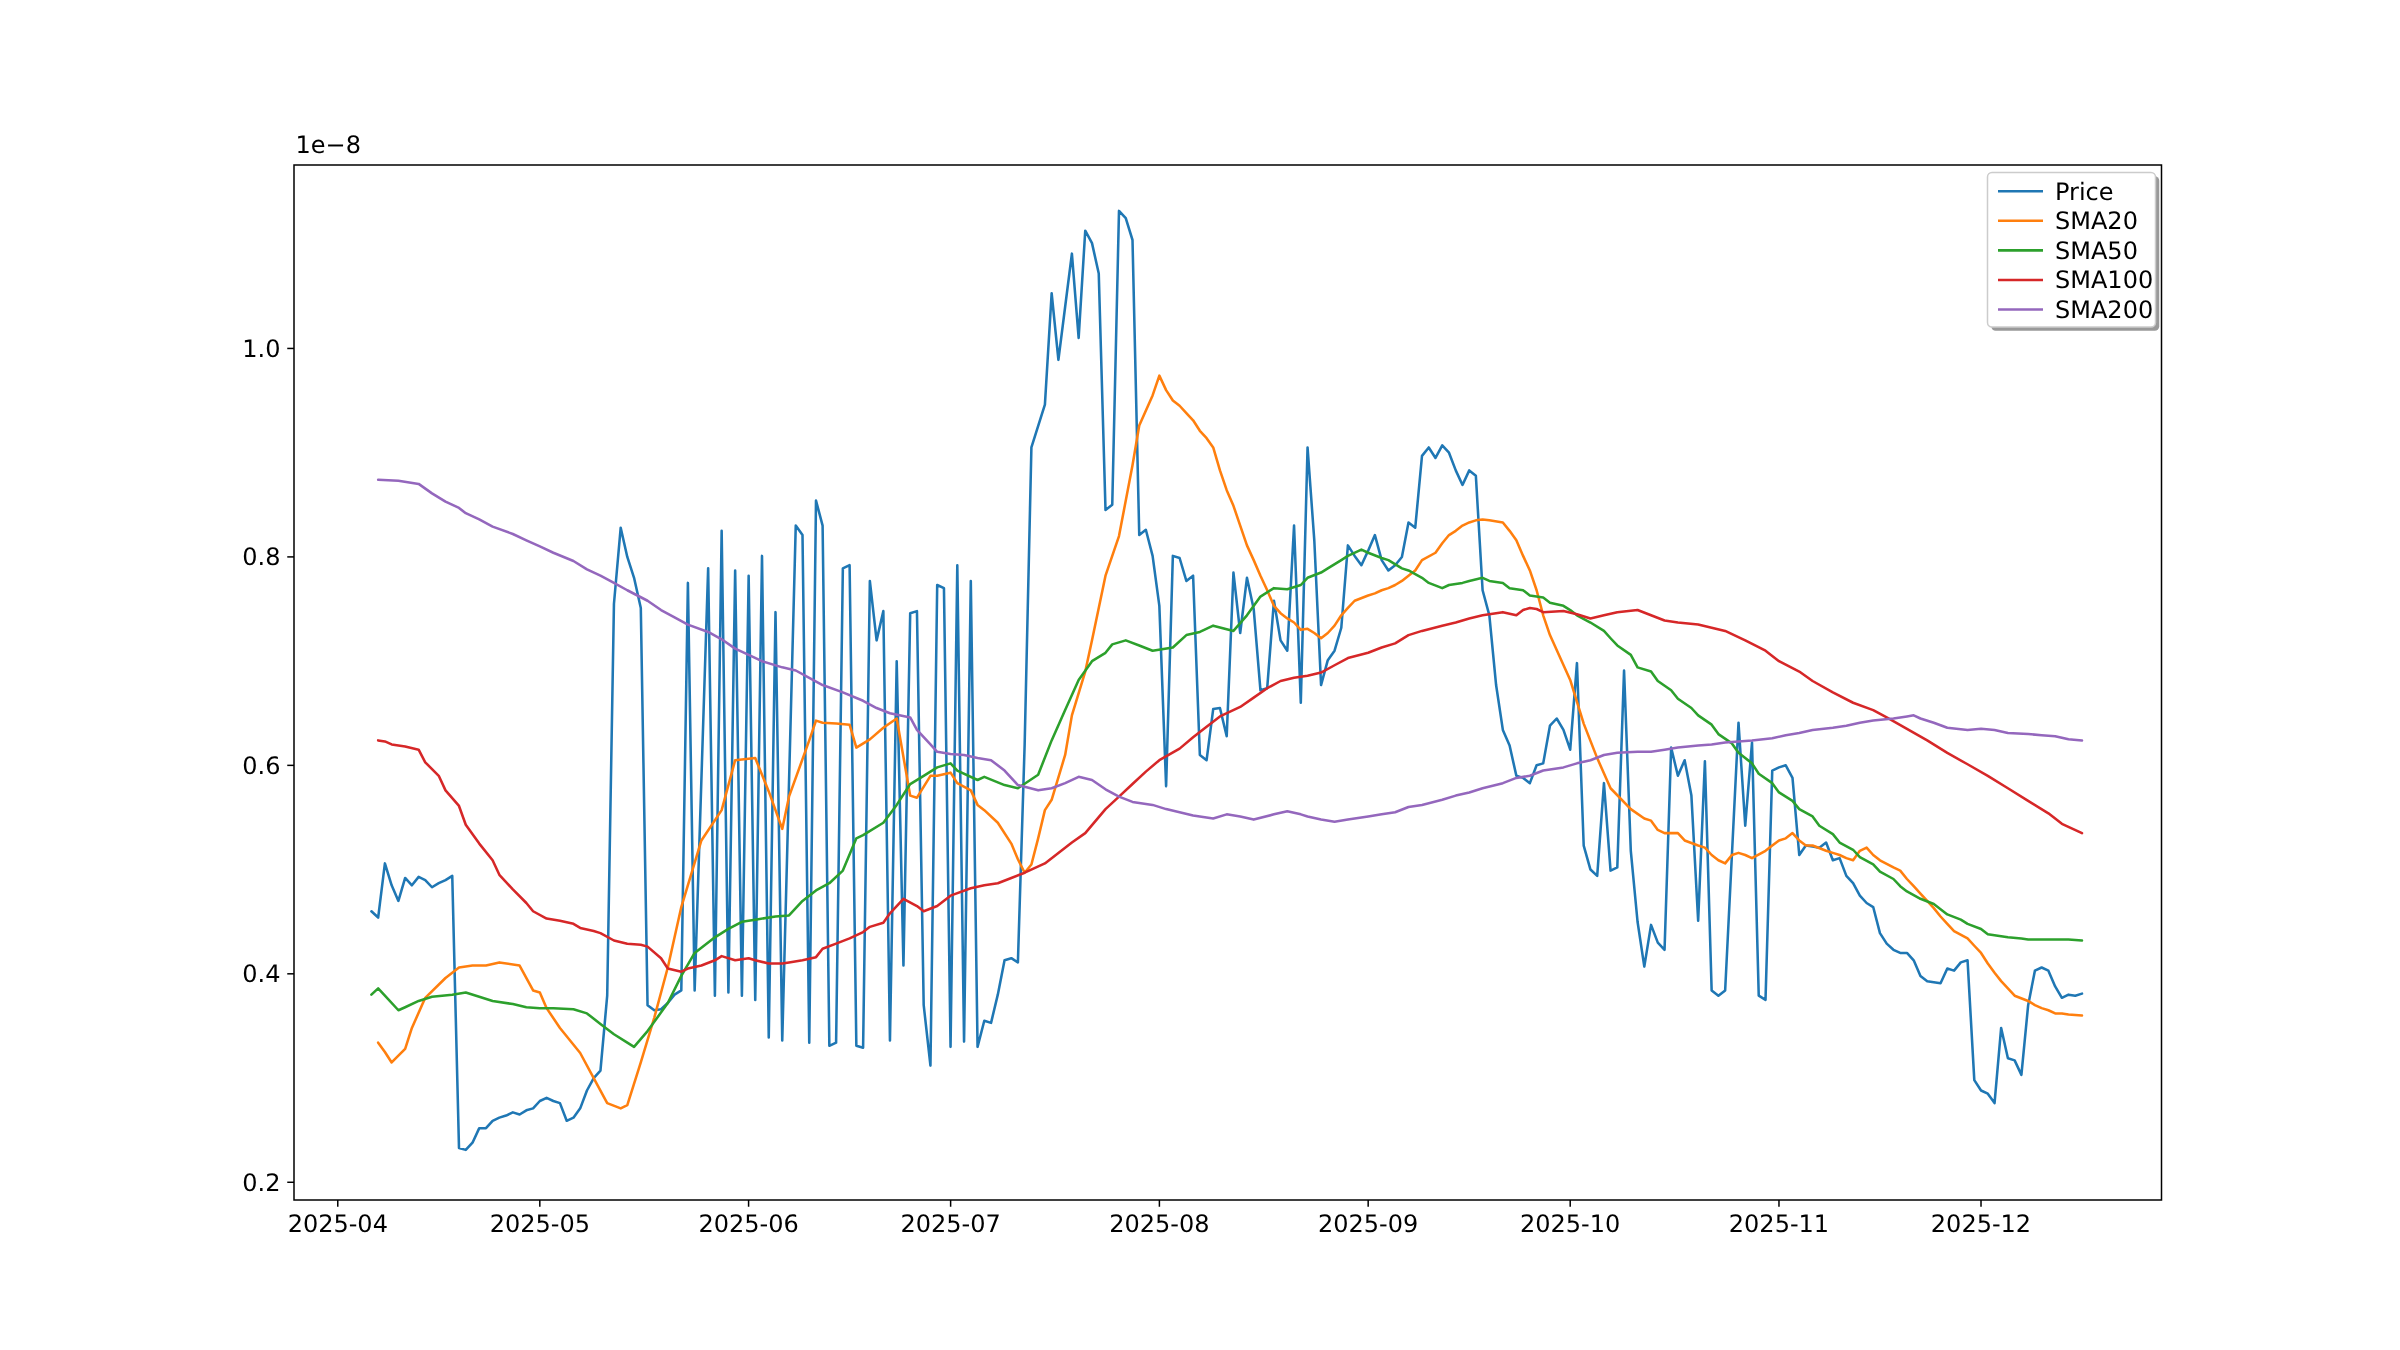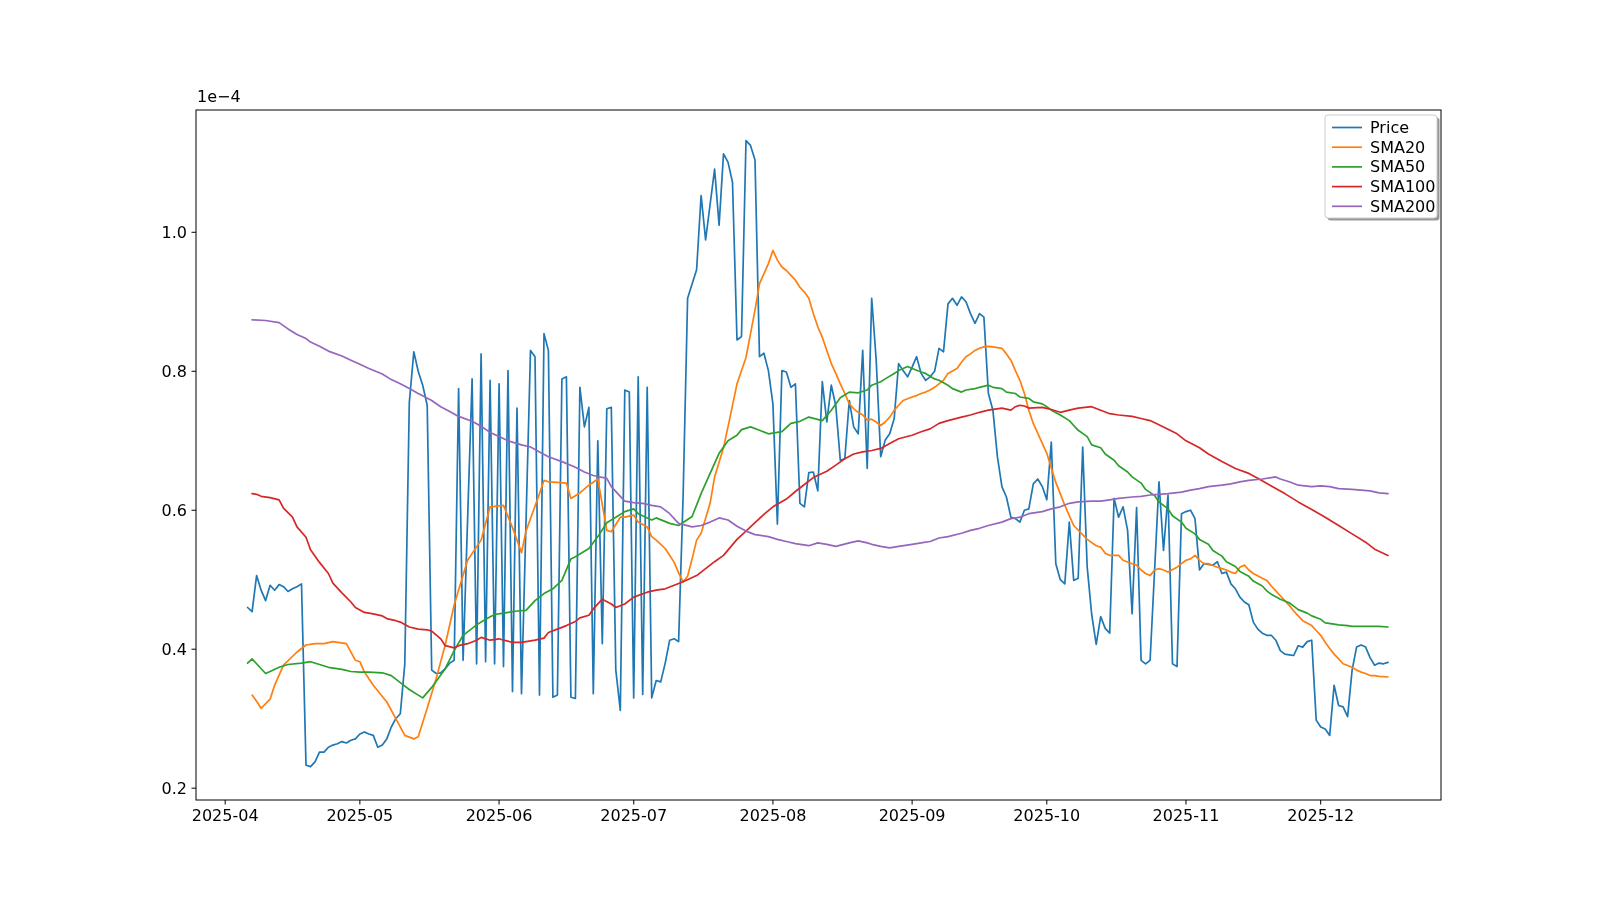--- a/index.html
+++ b/index.html
@@ -6,21 +6,21 @@
   .figure{position:relative;width:1600px;height:900px;background:#ffffff;overflow:hidden;
           font-family:"DejaVu Sans","Liberation Sans",sans-serif;}
   .figure svg{position:absolute;left:0;top:0;}
   .offset-label{position:absolute;left:197px;top:87px;font-size:16px;color:#000;}
   svg text{font-family:"DejaVu Sans","Liberation Sans",sans-serif;fill:#000;}
 </style>
 </head>
 <body>
 
 <div class="figure">
-  <div class="offset-label">1e−4</div>
+  <div class="offset-label">1e−8</div>
   <svg id="chart-svg" width="1600" height="900" viewBox="0 0 1600 900">
       <polyline points="247.6,607.5 252.1,611.7 256.6,575.6 261.1,590.2 265.6,600.6 270.1,585.3 274.6,590.2 279.1,584.6 283.5,586.7 288.0,591.5 292.5,588.8 297.0,586.7 301.5,583.9 306.0,765.3 310.5,766.6 315.0,761.8 319.5,752.1 324.0,752.1 328.4,747.2 332.9,745.1 337.4,743.7 341.9,741.6 346.4,743.0 350.9,740.2 355.4,738.9 359.9,734.0 364.4,731.9 368.9,734.0 373.3,735.4 377.8,747.2 382.3,745.1 386.8,738.9 391.3,727.0 395.8,718.7 400.3,713.8 404.8,663.8 409.3,402.5 413.8,351.8 418.2,371.3 422.7,385.2 427.2,405.3 431.7,670.1 436.2,673.5 440.7,672.8 445.2,668.7 449.7,663.1 454.2,660.3 458.6,388.6 463.1,660.3 472.1,378.9 476.6,663.8 481.1,353.9 485.6,661.7 490.1,380.3 494.6,663.8 499.1,383.8 503.5,666.6 508.0,370.6 512.5,691.6 517.0,408.1 521.5,693.7 530.5,350.4 535.0,356.7 539.5,695.1 544.0,333.7 548.4,350.4 552.9,697.2 557.4,695.1 561.9,378.9 566.4,376.8 570.9,697.2 575.4,698.5 579.9,387.3 584.4,426.9 588.9,407.4 593.3,693.7 597.8,440.8 602.3,643.7 606.8,408.8 611.3,407.4 615.8,670.1 620.3,710.4 624.8,390.0 629.3,392.1 633.7,697.9 638.2,376.8 642.7,694.4 647.2,387.3 651.7,697.9 656.2,680.5 660.7,681.9 665.2,663.1 669.7,640.2 674.2,638.8 678.6,641.6 683.1,496.3 687.6,298.3 696.6,269.8 701.1,195.5 705.6,239.9 710.1,204.5 714.6,169.1 719.1,225.3 723.5,153.8 728.0,162.1 732.5,182.3 737.0,340.0 741.5,336.5 746.0,140.6 750.5,145.4 755.0,160.0 759.5,356.7 763.9,353.2 768.4,370.6 772.9,403.9 777.4,524.1 781.9,370.6 786.4,372.0 790.9,387.3 795.4,383.8 799.9,503.3 804.4,506.8 808.8,472.7 813.3,472.0 817.8,490.8 822.3,381.7 826.8,422.0 831.3,385.2 835.8,406.0 840.3,460.2 844.8,458.8 849.3,400.5 853.7,426.9 858.2,433.8 862.7,350.4 867.2,468.5 871.7,298.3 876.2,360.2 880.7,456.7 885.2,440.1 889.7,433.8 894.2,418.5 898.6,363.6 903.1,370.6 907.6,376.8 912.1,367.1 916.6,356.7 921.1,373.4 925.6,380.3 930.1,376.8 934.6,371.3 939.0,348.3 943.5,351.8 948.0,303.9 952.5,298.3 957.0,305.3 961.5,296.9 966.0,301.8 970.5,313.6 975.0,323.3 979.5,313.6 983.9,317.1 988.4,393.5 992.9,410.2 997.4,456.7 1001.9,486.6 1006.4,497.0 1010.9,517.2 1015.4,518.6 1019.9,522.1 1024.4,510.2 1028.8,508.9 1033.3,483.8 1037.8,479.0 1042.3,486.6 1046.8,499.8 1051.3,442.1 1055.8,563.7 1060.3,579.7 1064.8,583.9 1069.3,522.1 1073.7,580.4 1078.2,578.3 1082.7,447.0 1087.2,567.2 1091.7,614.5 1096.2,644.4 1100.7,616.6 1105.2,628.4 1109.7,633.2 1114.1,498.4 1118.6,517.2 1123.1,506.8 1127.6,530.4 1132.1,613.8 1136.6,507.5 1141.1,660.3 1145.6,663.8 1150.1,660.3 1159.0,481.8 1163.5,550.5 1168.0,495.0 1172.5,663.8 1177.0,666.6 1181.5,513.7 1186.0,511.6 1190.5,510.2 1195.0,518.6 1199.5,570.0 1203.9,563.7 1208.4,564.4 1212.9,565.1 1217.4,561.7 1221.9,573.5 1226.4,572.1 1230.9,583.9 1235.4,588.8 1239.9,597.1 1244.4,602.0 1248.8,604.7 1253.3,622.1 1257.8,629.1 1262.3,633.2 1266.8,635.3 1271.3,635.3 1275.8,640.2 1280.3,650.6 1284.8,654.1 1289.2,654.8 1293.7,655.5 1298.2,645.7 1302.7,647.1 1307.2,641.6 1311.7,640.2 1316.2,720.1 1320.7,727.0 1325.2,729.1 1329.7,735.4 1334.1,685.3 1338.6,705.5 1343.1,706.9 1347.6,716.6 1352.1,670.1 1356.6,647.1 1361.1,645.0 1365.6,647.1 1370.1,657.6 1374.6,665.2 1379.0,663.1 1383.5,663.8 1388.0,662.4" fill="none" stroke="#1f77b4" stroke-width="1.7" stroke-linejoin="round" stroke-linecap="round"></polyline>
       <polyline points="252.1,695.1 256.6,701.3 261.1,708.3 270.1,699.2 274.6,685.3 283.5,665.2 297.0,652.0 306.0,645.0 315.0,643.7 324.0,643.7 332.9,641.6 346.4,643.7 355.4,660.3 359.9,661.7 364.4,672.1 373.3,685.3 386.8,702.0 395.8,718.7 404.8,735.4 413.8,738.9 418.2,736.8 427.2,708.3 436.2,678.4 445.2,645.0 454.2,604.7 467.6,560.3 481.1,540.1 490.1,506.8 503.5,505.4 512.5,527.6 521.5,552.6 526.0,531.1 539.5,493.6 544.0,480.4 548.4,481.8 557.4,482.4 566.4,483.1 570.9,498.4 579.9,492.9 588.9,485.2 597.8,479.0 606.8,530.4 611.3,531.8 620.3,517.2 624.8,517.2 633.7,515.1 638.2,522.1 647.2,526.9 651.7,536.6 656.2,540.1 665.2,548.5 674.2,562.4 678.6,572.8 683.1,581.8 687.6,576.3 692.1,558.9 696.6,540.1 701.1,533.2 710.1,503.3 714.6,476.9 723.5,447.7 728.0,426.9 737.0,383.8 746.0,357.4 755.0,310.1 759.5,283.7 768.4,263.6 772.9,250.4 777.4,260.1 781.9,267.0 786.4,270.5 790.9,275.4 795.4,280.2 799.9,287.2 804.4,292.1 808.8,298.3 813.3,313.6 817.8,326.8 822.3,337.2 826.8,350.4 831.3,363.6 835.8,373.4 840.3,383.8 844.8,393.5 849.3,403.9 853.7,408.8 858.2,412.3 862.7,415.0 867.2,419.9 871.7,419.2 876.2,422.0 880.7,425.5 885.2,422.0 889.7,417.1 894.2,410.2 898.6,405.3 903.1,400.5 912.1,397.0 916.6,395.6 921.1,393.5 925.6,392.1 930.1,390.0 934.6,387.3 939.0,383.8 943.5,380.3 948.0,373.4 957.0,368.5 961.5,362.2 966.0,356.7 970.5,353.9 975.0,350.4 979.5,348.3 983.9,346.9 988.4,346.3 992.9,346.9 1001.9,348.3 1006.4,353.9 1010.9,360.2 1015.4,370.6 1019.9,380.3 1024.4,393.5 1028.8,410.2 1033.3,423.4 1046.8,453.3 1055.8,482.4 1064.8,505.4 1073.7,525.5 1087.2,539.4 1096.2,545.7 1100.7,547.1 1105.2,553.3 1109.7,555.4 1118.6,555.4 1123.1,560.3 1132.1,563.7 1136.6,565.1 1141.1,570.0 1145.6,573.5 1150.1,575.6 1154.6,570.0 1159.0,568.6 1163.5,570.0 1168.0,572.1 1177.0,567.2 1181.5,563.7 1186.0,560.3 1190.5,558.9 1195.0,555.4 1199.5,560.3 1203.9,563.7 1208.4,563.7 1217.4,567.2 1221.9,568.6 1226.4,570.0 1230.9,572.1 1235.4,573.5 1239.9,567.2 1244.4,565.1 1248.8,570.0 1253.3,573.5 1262.3,578.3 1266.8,580.4 1271.3,586.0 1275.8,590.8 1280.3,595.7 1284.8,600.6 1289.2,605.4 1293.7,611.0 1298.2,615.9 1302.7,620.7 1311.7,625.6 1316.2,630.5 1320.7,635.3 1325.2,642.3 1329.7,648.5 1334.1,654.1 1338.6,658.9 1343.1,663.8 1352.1,667.3 1356.6,670.1 1361.1,672.1 1365.6,673.5 1370.1,675.6 1374.6,675.6 1379.0,676.3 1388.0,677.0" fill="none" stroke="#ff7f0e" stroke-width="1.7" stroke-linejoin="round" stroke-linecap="round"></polyline>
       <polyline points="247.6,663.1 252.1,658.9 256.6,663.8 265.6,673.5 270.1,671.5 279.1,667.3 288.0,664.5 301.5,663.1 310.5,661.7 319.5,664.5 328.4,667.3 341.9,669.4 350.9,671.5 359.9,672.1 368.9,672.1 382.3,672.8 391.3,675.6 400.3,682.6 409.3,689.5 418.2,695.1 422.7,697.9 431.7,687.4 445.2,668.7 454.2,650.6 463.1,635.3 476.6,624.9 485.6,619.3 494.6,614.5 503.5,613.1 517.0,611.0 526.0,610.3 535.0,600.6 544.0,593.6 552.9,588.8 561.9,580.4 570.9,558.9 575.4,556.8 588.9,548.5 597.8,536.6 606.8,522.7 615.8,517.2 624.8,511.6 633.7,508.9 638.2,513.7 651.7,520.0 656.2,517.9 669.7,523.4 678.6,525.5 692.1,516.5 701.1,493.6 710.1,473.4 719.1,453.3 728.0,440.8 737.0,435.2 741.5,429.6 750.5,426.9 759.5,430.3 768.4,433.8 781.9,431.7 790.9,423.4 799.9,421.3 808.8,417.1 822.3,420.6 831.3,410.2 840.3,397.7 849.3,392.1 858.2,392.8 867.2,390.0 871.7,385.2 880.7,381.7 885.2,378.9 894.2,373.4 898.6,370.6 907.6,366.4 912.1,368.5 921.1,372.0 925.6,373.4 934.6,378.9 939.0,380.3 948.0,385.2 952.5,388.6 961.5,392.1 966.0,390.0 975.0,388.6 979.5,387.3 988.4,385.2 992.9,387.3 1001.9,388.6 1006.4,392.1 1015.4,393.5 1019.9,397.0 1028.8,398.4 1033.3,401.8 1042.3,403.9 1046.8,406.7 1051.3,410.2 1060.3,415.0 1069.3,420.6 1073.7,425.5 1078.2,430.3 1087.2,436.6 1091.7,444.9 1100.7,447.7 1105.2,454.0 1114.1,460.2 1118.6,465.8 1127.6,472.0 1132.1,476.9 1141.1,483.1 1145.6,489.4 1154.6,495.6 1159.0,501.9 1168.0,508.9 1172.5,515.8 1181.5,522.1 1186.0,528.3 1195.0,533.9 1199.5,539.4 1208.4,544.3 1212.9,550.5 1221.9,556.1 1226.4,561.7 1235.4,566.5 1239.9,571.4 1248.8,576.3 1253.3,581.1 1262.3,586.0 1266.8,590.8 1271.3,594.3 1280.3,599.2 1289.2,602.7 1293.7,606.1 1298.2,609.6 1307.2,613.1 1311.7,615.9 1320.7,619.3 1325.2,622.8 1334.1,624.2 1338.6,624.9 1347.6,625.6 1352.1,626.3 1361.1,626.3 1370.1,626.3 1379.0,626.3 1388.0,627.0" fill="none" stroke="#2ca02c" stroke-width="1.7" stroke-linejoin="round" stroke-linecap="round"></polyline>
       <polyline points="252.1,493.6 256.6,494.3 261.1,496.3 270.1,497.7 279.1,499.8 283.5,508.2 292.5,517.2 297.0,526.9 306.0,537.3 310.5,549.8 319.5,562.4 328.4,573.5 332.9,583.2 341.9,592.9 350.9,602.0 355.4,607.5 364.4,612.4 373.3,613.8 382.3,615.9 386.8,618.6 395.8,620.7 400.3,622.1 409.3,627.0 418.2,629.1 427.2,629.8 431.7,631.1 440.7,638.8 445.2,645.7 454.2,647.8 458.6,645.7 467.6,643.7 476.6,640.2 481.1,637.4 490.1,640.2 499.1,638.8 503.5,640.2 512.5,642.3 521.5,642.3 526.0,641.6 535.0,640.2 544.0,638.1 548.4,632.5 557.4,629.1 566.4,625.6 575.4,621.4 579.9,617.9 588.9,615.2 593.3,608.9 602.3,599.2 611.3,604.0 615.8,607.5 624.8,604.0 633.7,597.1 647.2,592.2 656.2,590.2 665.2,588.8 674.2,585.3 683.1,581.8 696.6,575.6 705.6,568.6 714.6,561.7 723.5,555.4 737.0,539.4 746.0,531.1 755.0,522.7 763.9,514.4 772.9,506.8 786.4,499.1 795.4,491.5 804.4,484.5 813.3,477.6 826.8,471.3 835.8,465.1 844.8,458.8 853.7,454.0 862.7,451.9 871.7,450.5 880.7,448.4 889.7,443.5 898.6,438.7 912.1,435.2 921.1,431.7 930.1,428.9 939.0,423.4 948.0,420.6 961.5,417.1 970.5,415.0 979.5,412.3 988.4,410.2 1001.9,408.1 1010.9,410.2 1015.4,406.7 1019.9,405.3 1024.4,406.0 1028.8,408.1 1042.3,407.4 1051.3,409.5 1060.3,412.3 1069.3,410.2 1078.2,408.1 1091.7,406.7 1100.7,410.2 1109.7,413.7 1118.6,415.0 1132.1,416.4 1141.1,418.5 1150.1,420.6 1163.5,426.9 1177.0,433.8 1186.0,440.8 1199.5,447.7 1208.4,454.0 1221.9,461.6 1235.4,468.5 1248.8,473.4 1257.8,478.3 1271.3,485.9 1284.8,493.6 1298.2,501.9 1311.7,509.5 1325.2,517.2 1338.6,525.5 1352.1,533.9 1365.6,542.2 1374.6,549.2 1388.0,555.4" fill="none" stroke="#d62728" stroke-width="1.7" stroke-linejoin="round" stroke-linecap="round"></polyline>
       <polyline points="252.1,319.8 265.6,320.5 279.1,322.6 288.0,328.9 297.0,334.4 306.0,338.6 310.5,342.1 319.5,346.3 328.4,351.1 341.9,356.0 350.9,360.2 359.9,364.3 368.9,368.5 382.3,374.0 391.3,379.6 400.3,383.8 409.3,388.6 418.2,393.5 431.7,400.5 440.7,406.7 449.7,411.6 458.6,416.4 472.1,421.3 481.1,426.2 490.1,432.4 499.1,436.6 508.0,440.8 521.5,444.9 530.5,447.0 539.5,451.9 548.4,456.7 561.9,461.6 575.4,467.2 584.4,472.0 593.3,475.5 606.8,478.3 611.3,486.6 620.3,496.3 624.8,501.2 633.7,502.6 642.7,503.3 651.7,505.4 660.7,506.8 669.7,513.7 678.6,523.4 692.1,526.9 701.1,525.5 710.1,522.1 719.1,517.9 728.0,520.0 737.0,526.2 746.0,531.1 755.0,534.6 768.4,536.6 777.4,539.4 786.4,541.5 795.4,543.6 808.8,545.7 817.8,542.9 826.8,544.3 835.8,546.4 849.3,542.9 858.2,540.8 867.2,542.9 871.7,544.3 880.7,546.4 889.7,547.8 898.6,546.4 912.1,544.3 921.1,542.9 930.1,541.5 939.0,538.0 948.0,536.6 961.5,533.2 970.5,530.4 979.5,528.3 988.4,525.5 1001.9,522.1 1010.9,518.6 1019.9,517.2 1028.8,513.7 1042.3,511.6 1051.3,508.9 1060.3,506.8 1069.3,503.3 1078.2,501.9 1091.7,501.2 1100.7,501.2 1109.7,499.8 1118.6,498.4 1132.1,497.0 1141.1,496.3 1150.1,495.0 1159.0,494.3 1168.0,493.6 1181.5,492.2 1190.5,490.1 1199.5,488.7 1208.4,486.6 1221.9,485.2 1230.9,483.8 1239.9,481.8 1248.8,480.4 1262.3,479.0 1271.3,477.6 1275.8,476.9 1280.3,479.0 1289.2,481.8 1298.2,485.2 1311.7,486.6 1320.7,485.9 1329.7,486.6 1338.6,488.7 1352.1,489.4 1361.1,490.1 1370.1,490.8 1379.0,492.9 1388.0,493.6" fill="none" stroke="#9467bd" stroke-width="1.7" stroke-linejoin="round" stroke-linecap="round"></polyline>
       <rect x="196" y="110" width="1245" height="690" fill="none" stroke="#000000" stroke-width="1"></rect>
       <line x1="225.18319509556437" y1="800" x2="225.18319509556437" y2="804.5" stroke="#000" stroke-width="1"></line>
       <text x="225.18319509556437" y="809" text-anchor="middle" dominant-baseline="hanging" font-size="16">2025-04</text>
       <line x1="359.8748647673999" y1="800" x2="359.8748647673999" y2="804.5" stroke="#000" stroke-width="1"></line>

